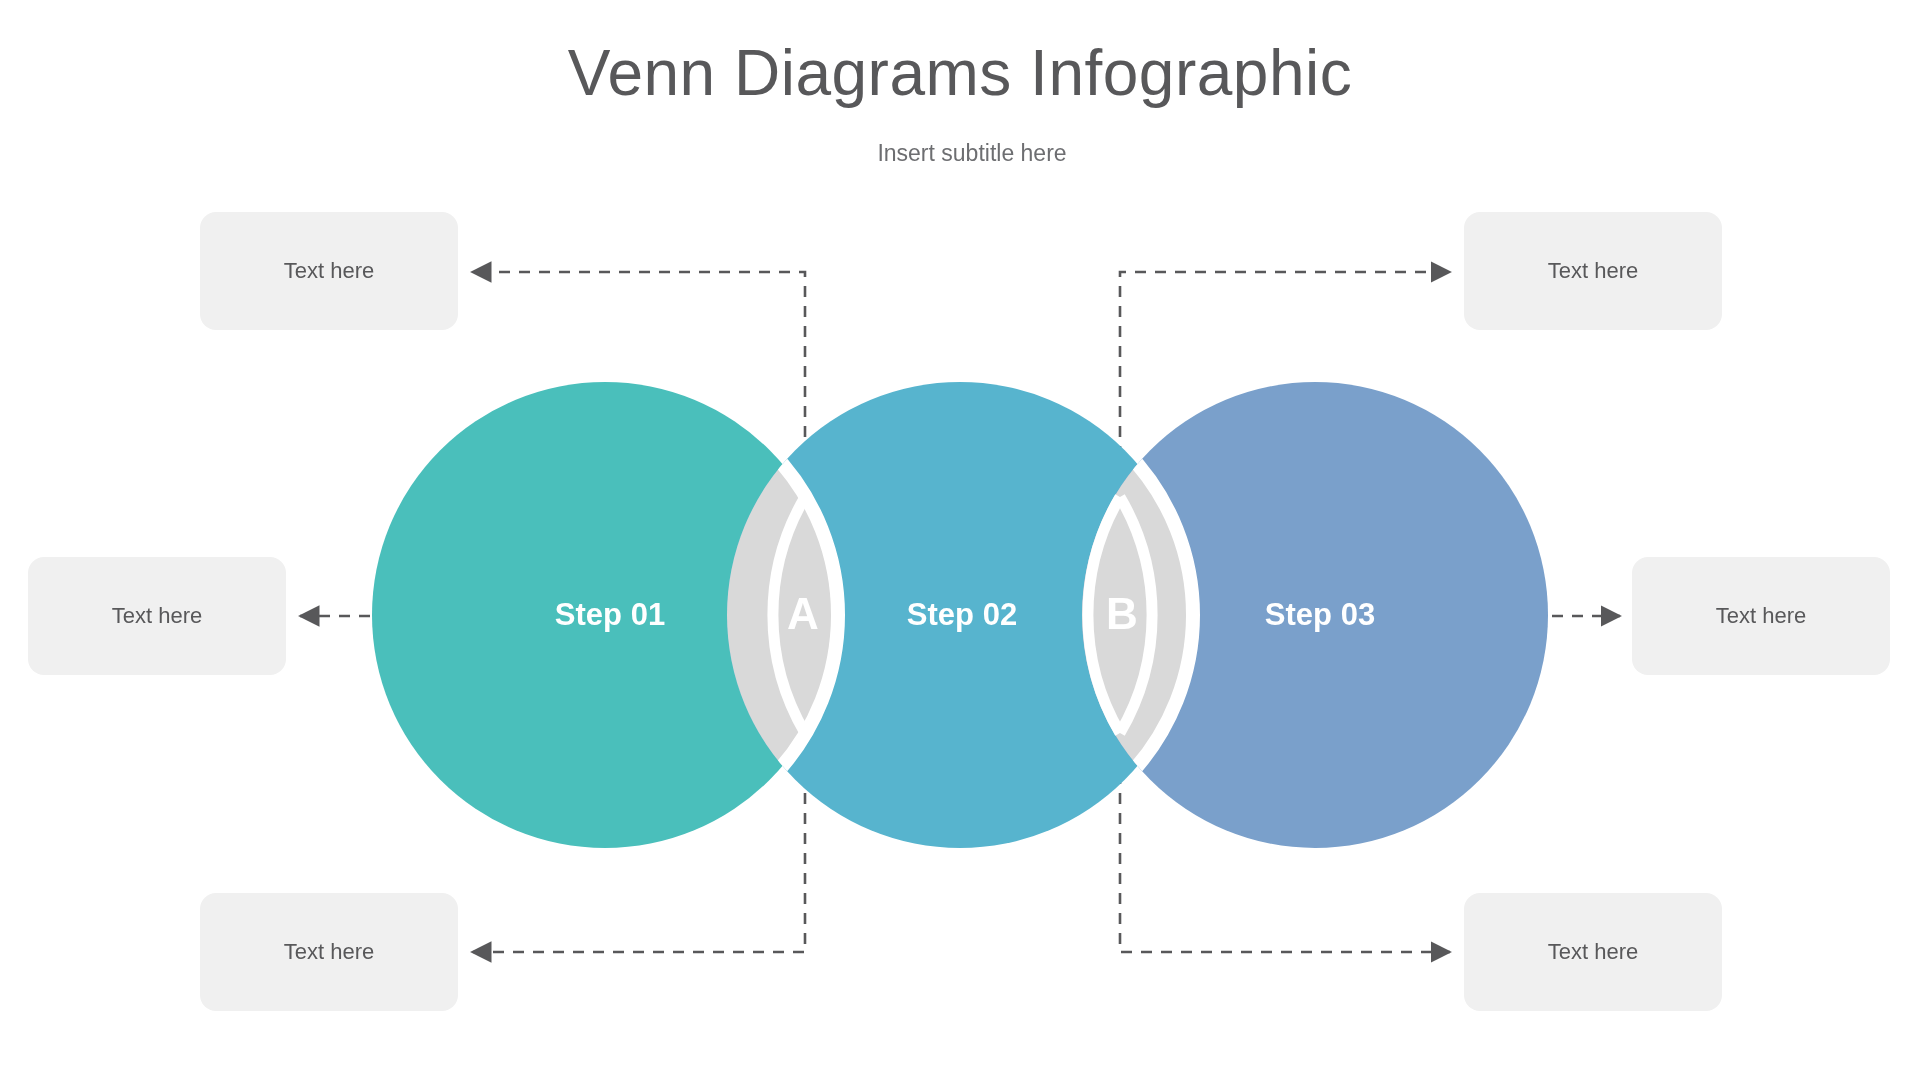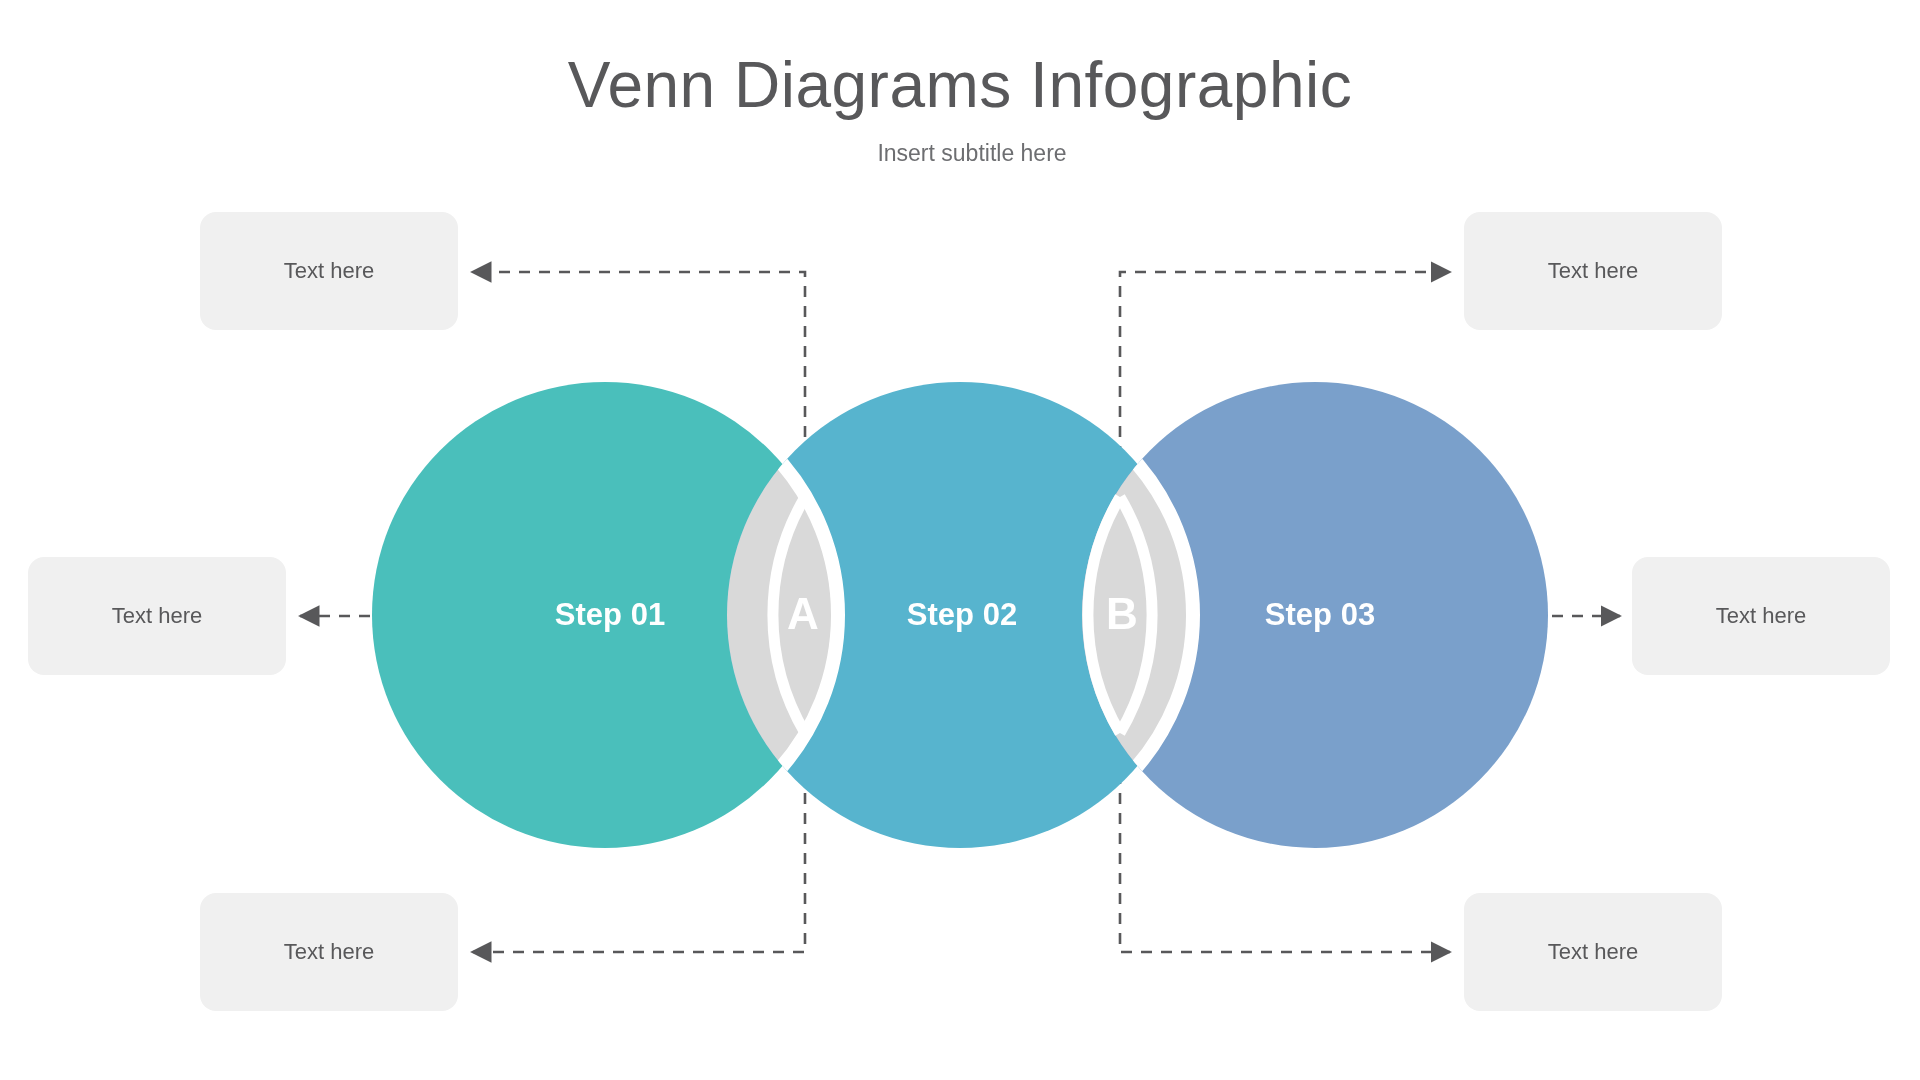--- a/index.html
+++ b/index.html
@@ -27,21 +27,20 @@
     position: absolute;
     left: 0;
     top: 36px;
     width: 1920px;
     text-align: center;
     font-size: 64px;
     font-weight: 400;
     color: #58585a;
     letter-spacing: 0.5px;
     white-space: nowrap;
-    margin-top: 12px;
   }
   #subtitle {
     position: absolute;
     left: 0;
     top: 140px;
     width: 1920px;
     text-align: center;
     font-size: 23px;
     font-weight: 400;
     color: #6d6e71;

